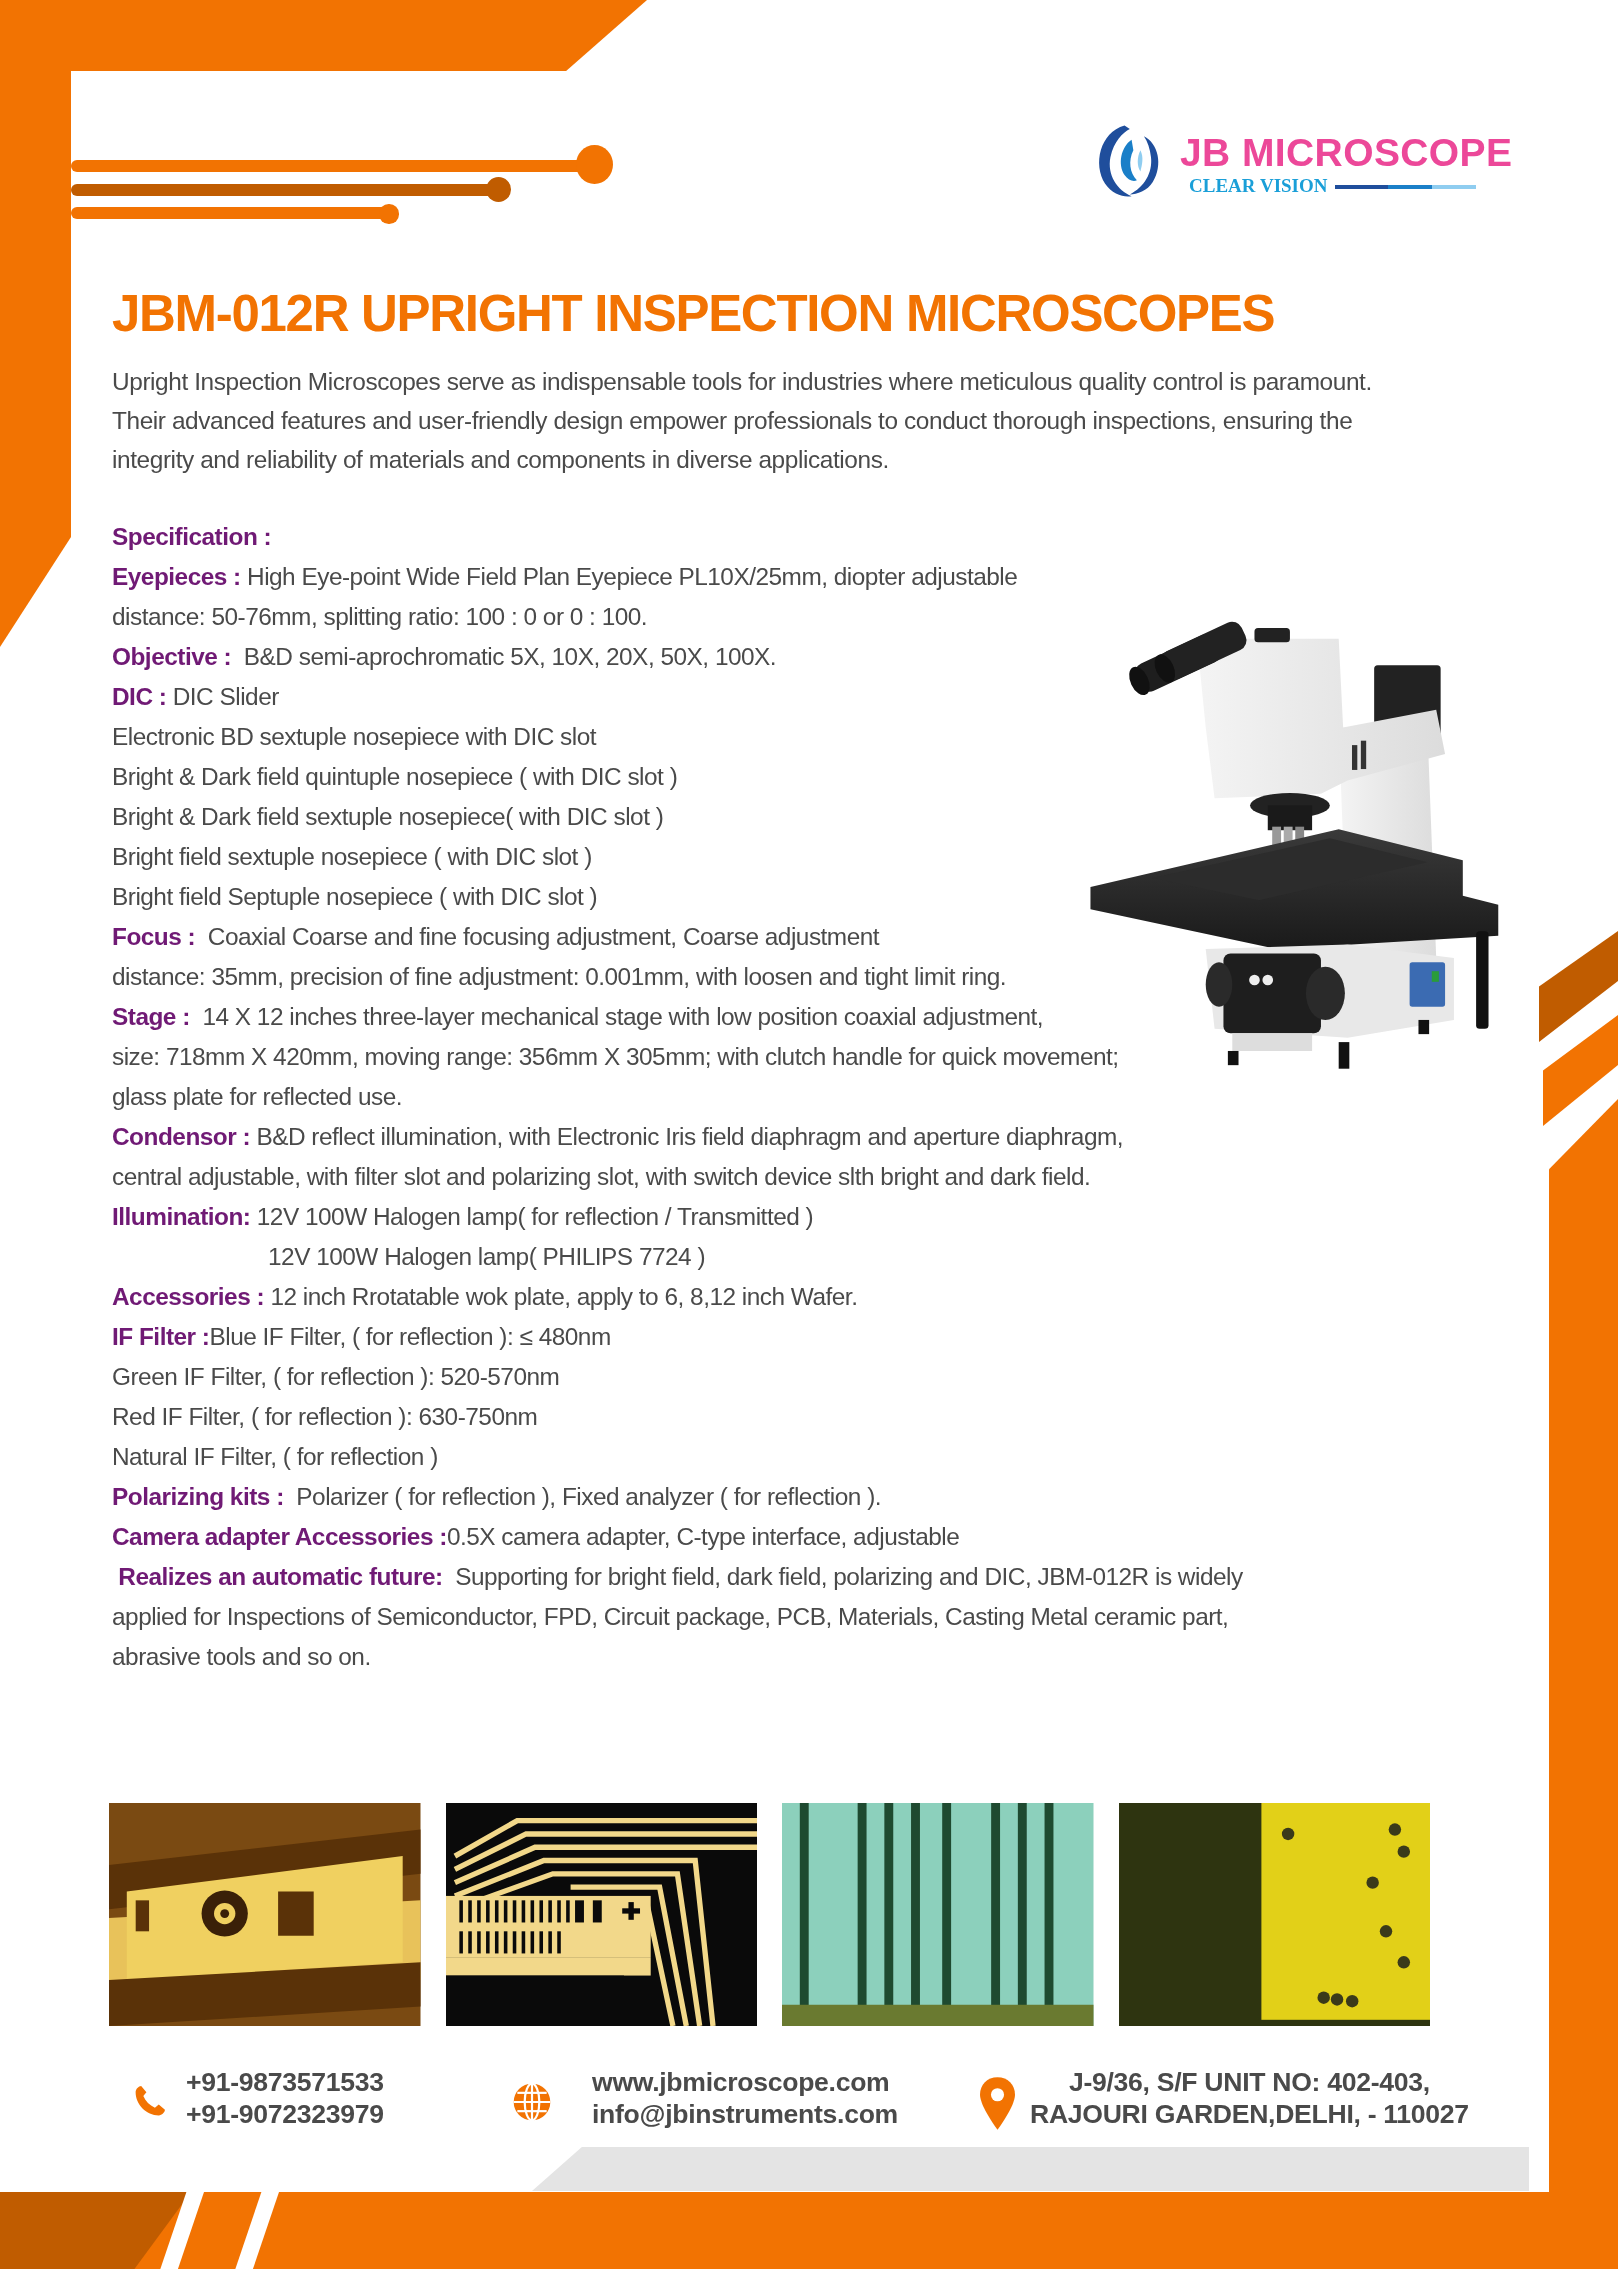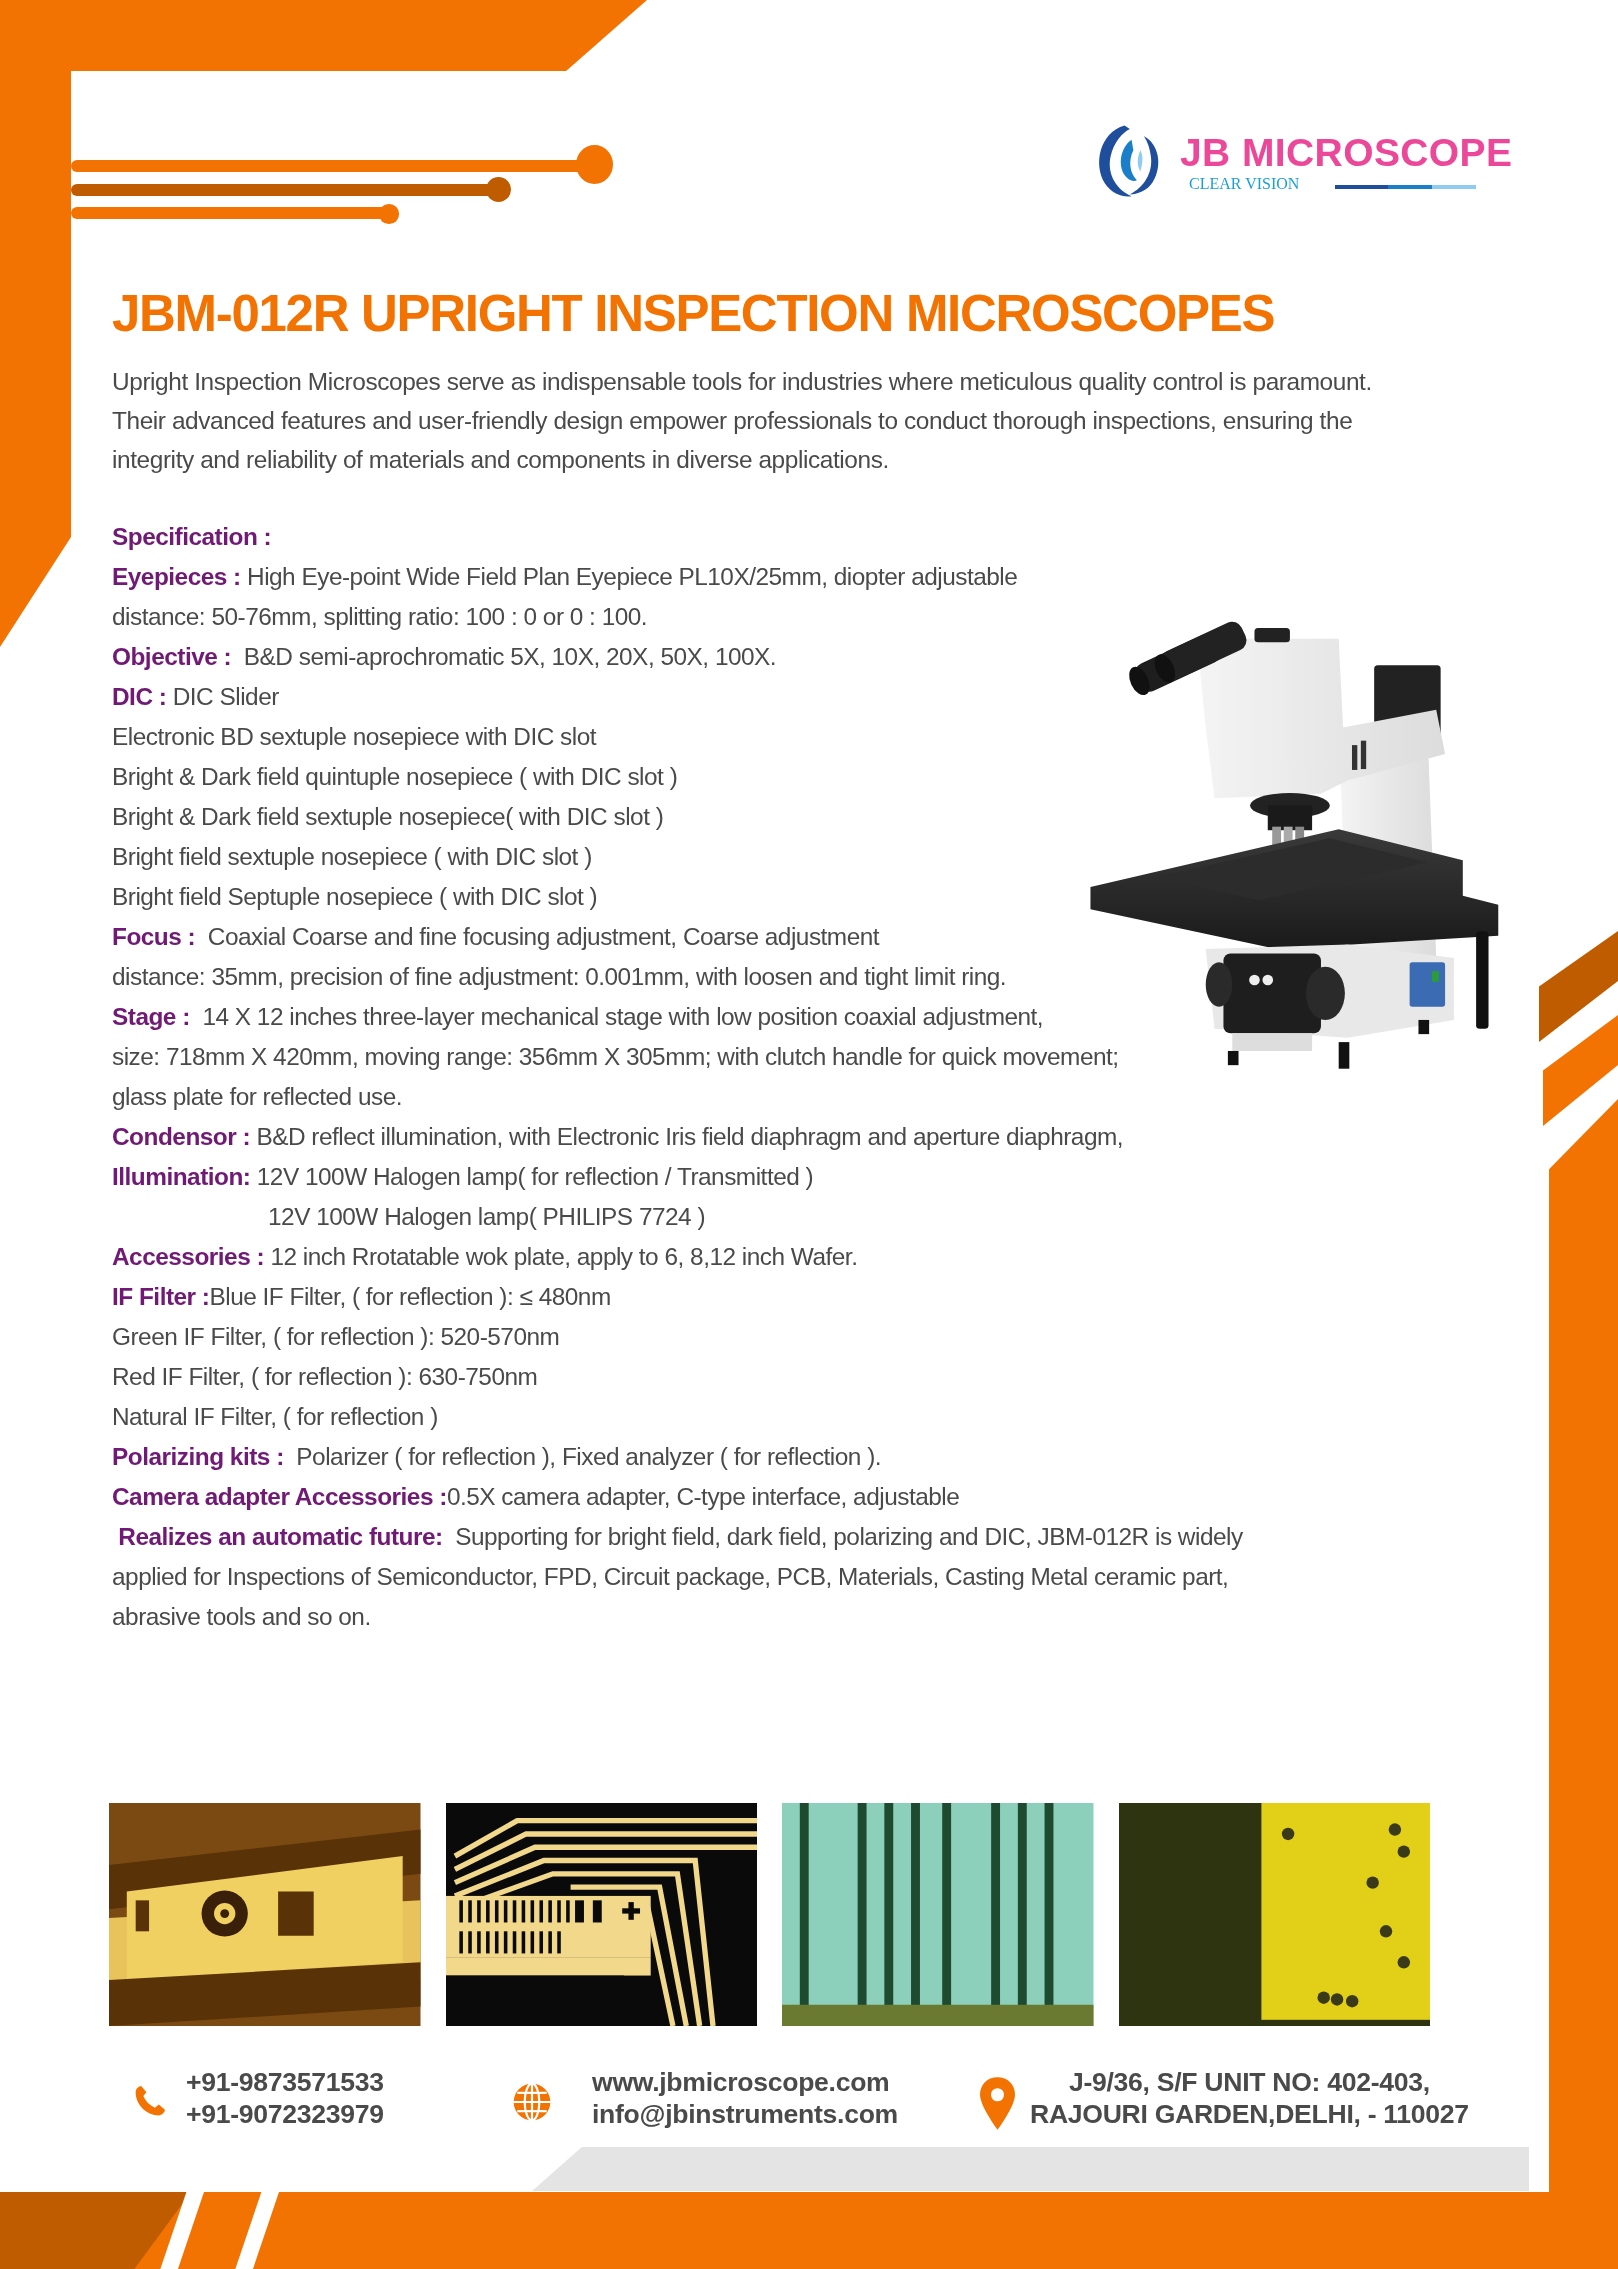--- a/index.html
+++ b/index.html
@@ -17,21 +17,21 @@
   .deco-right3 { left:1549px; top:1099px; width:69px; height:1170px; background:#f27302; clip-path:polygon(0 6%,100% 0,100% 100%,0 100%); }
   .footer-gray { left:532px; top:2147px; width:997px; height:44px; background:#e4e4e4; clip-path:polygon(5% 0,100% 0,100% 100%,0 100%); }
   .footer-band { left:0; top:2192px; width:1618px; height:78px; background:#f27302; }
   .footer-dark { left:0; top:2192px; width:191px; height:78px; background:#c05c00; clip-path:polygon(0 0,100% 0,70% 100%,0 100%); }
   .footer-slash { top:2192px; width:44px; height:78px; background:#ffffff; clip-path:polygon(60% 0,100% 0,40% 100%,0 100%); }
 
   
   .logo { left:1091px; top:120px; width:421px; height:89px; }
   .logo-mark { position:absolute; left:0; top:0; width:75px; height:80px; }
   .logo-title { position:absolute; left:89px; top:10.6px; font-family:Liberation Sans, sans-serif; font-weight:bold; font-size:39px; color:#ec4899; letter-spacing:0.4px; white-space:nowrap; }
-  .logo-sub { position:absolute; left:98px; top:55px; font-family:"Liberation Serif", serif; font-weight:normal; font-size:16px; color:#1a9fd8; white-space:nowrap; }
+  .logo-sub { position:absolute; left:98px; top:55px; font-family:"Liberation Serif", serif; font-weight:bold; font-size:19px; color:#1a9fd8; white-space:nowrap; }
   .logo-bar { position:absolute; left:244px; top:65px; height:3.5px; }
 
   
   .title { left:112px; top:284px; font-size:51px; font-weight:bold; color:#f27302; letter-spacing:-1.3px; white-space:nowrap; }
   .intro { left:112px; top:362px; width:1312px; font-size:24.4px; line-height:39px; color:#4a4a4a; letter-spacing:-0.4px; }
   .spec { left:112px; top:517px; width:1286px; font-size:24.4px; line-height:40px; color:#4a4a4a; letter-spacing:-0.5px; }
   .spec .row { white-space:nowrap; }
   .lbl { color:#701a75; font-weight:bold; }
   .indent { padding-left:156px; }
 
@@ -88,20 +88,21 @@
   <div class="row">Bright &amp; Dark field quintuple nosepiece ( with DIC slot )</div>
   <div class="row">Bright &amp; Dark field sextuple nosepiece( with DIC slot )</div>
   <div class="row">Bright field sextuple  nosepiece ( with DIC slot )</div>
   <div class="row">Bright field Septuple nosepiece ( with DIC slot )</div>
   <div class="row"><span class="lbl">Focus :</span>&nbsp; <span>Coaxial Coarse and fine focusing adjustment, Coarse adjustment</span></div>
   <div class="row"><span>distance: 35mm, precision of fine adjustment: 0.001mm, with loosen and tight limit ring.</span></div>
   <div class="row"><span class="lbl">Stage :</span>&nbsp; <span>14 X 12 inches three-layer mechanical stage with low position coaxial adjustment,</span></div>
   <div class="row"><span>size: 718mm X 420mm, moving range: 356mm X 305mm; with clutch handle for quick movement;</span></div>
   <div class="row"><span>glass plate for reflected use.</span></div>
   <div class="row"><span class="lbl">Condensor :</span> <span>B&amp;D reflect illumination, with Electronic Iris field diaphragm and aperture diaphragm,</span></div>
+  <div class="row"><span>central adjustable, with filter slot and polarizing slot, with switch device slth bright and dark field.</span></div>
   <div class="row"><span class="lbl">Illumination:</span> <span>12V 100W Halogen lamp( for reflection / Transmitted )</span></div>
   <div class="row indent"><span>12V 100W Halogen lamp( PHILIPS 7724 )</span></div>
   <div class="row"><span class="lbl">Accessories :</span> <span>12 inch Rrotatable wok plate, apply to 6, 8,12 inch Wafer.</span></div>
   <div class="row"><span class="lbl">IF Filter :</span><span>Blue IF Filter, ( for reflection ): ≤ 480nm</span></div>
   <div class="row">Green IF Filter, ( for reflection ): 520-570nm</div>
   <div class="row">Red IF Filter, ( for reflection ): 630-750nm</div>
   <div class="row">Natural IF Filter, ( for reflection )</div>
   <div class="row"><span class="lbl">Polarizing kits :</span>&nbsp; <span>Polarizer ( for reflection ), Fixed analyzer ( for reflection ).</span></div>
   <div class="row"><span class="lbl">Camera adapter Accessories :</span><span>0.5X camera adapter, C-type interface, adjustable</span></div>
   <div class="row">&nbsp;<span class="lbl">Realizes an automatic future:</span>&nbsp; <span>Supporting for bright field, dark field, polarizing and DIC, JBM-012R is widely</span></div>

